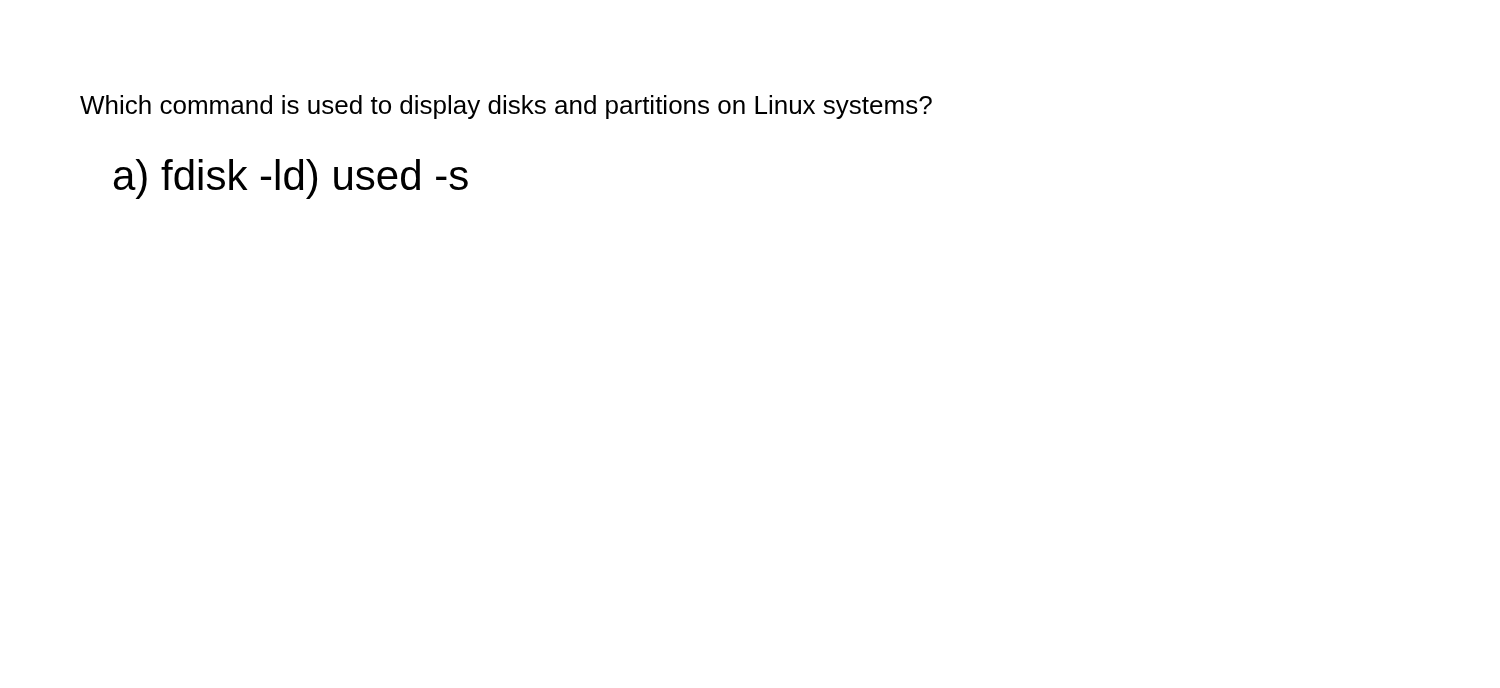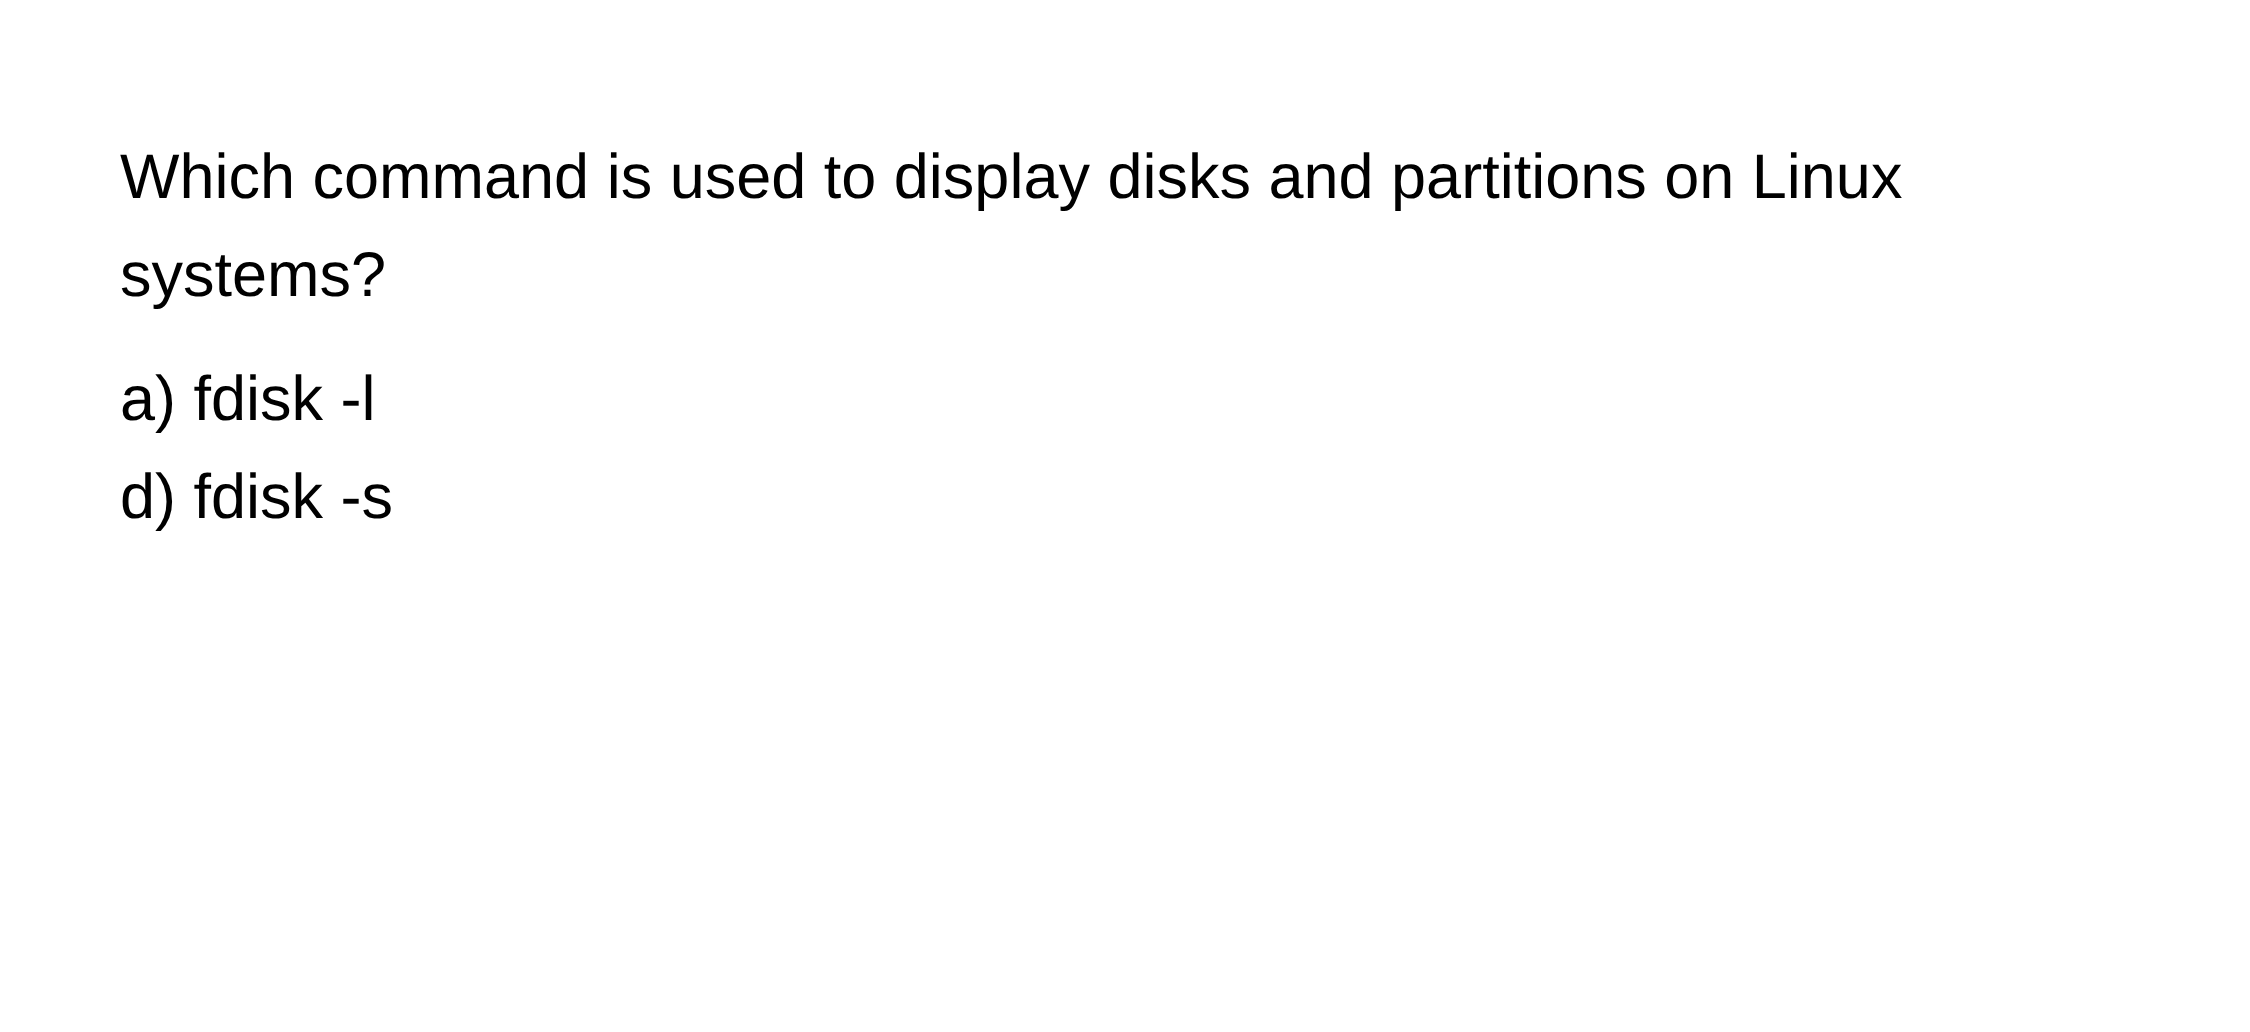--- a/index.html
+++ b/index.html
@@ -9,42 +9,43 @@
     }
     body {
       width: 1500px;
       height: 688px;
       background: #ffffff;
       font-family: -apple-system, BlinkMacSystemFont, "Segoe UI", Helvetica, Arial, sans-serif;
       color: #000000;
       padding: 85px 80px;
     }
     .question {
-      font-size: 42px;
+      font-size: 26px;
       line-height: 1.55;
       font-weight: 400;
       margin-bottom: 18px;
     }
     .options {
       display: flex;
-      flex-direction: column;
+      flex-direction: row;
+      margin-left: 32px;
     }
     .option {
       font-size: 42px;
       line-height: 1.55;
       font-weight: 400;
     }
   </style>
 </head>
 <body>
 
 <div class="question">Which command is used to display disks and partitions on Linux systems?</div>
 
 <div class="options">
   <div class="option">
     <span>a)</span>
     <span>fdisk -l</span>
   </div>
   <div class="option">
     <span>d)</span>
-    <span>fdisk -s</span>
+    <span>used -s</span>
   </div>
 </div>
 
 </body></html>

